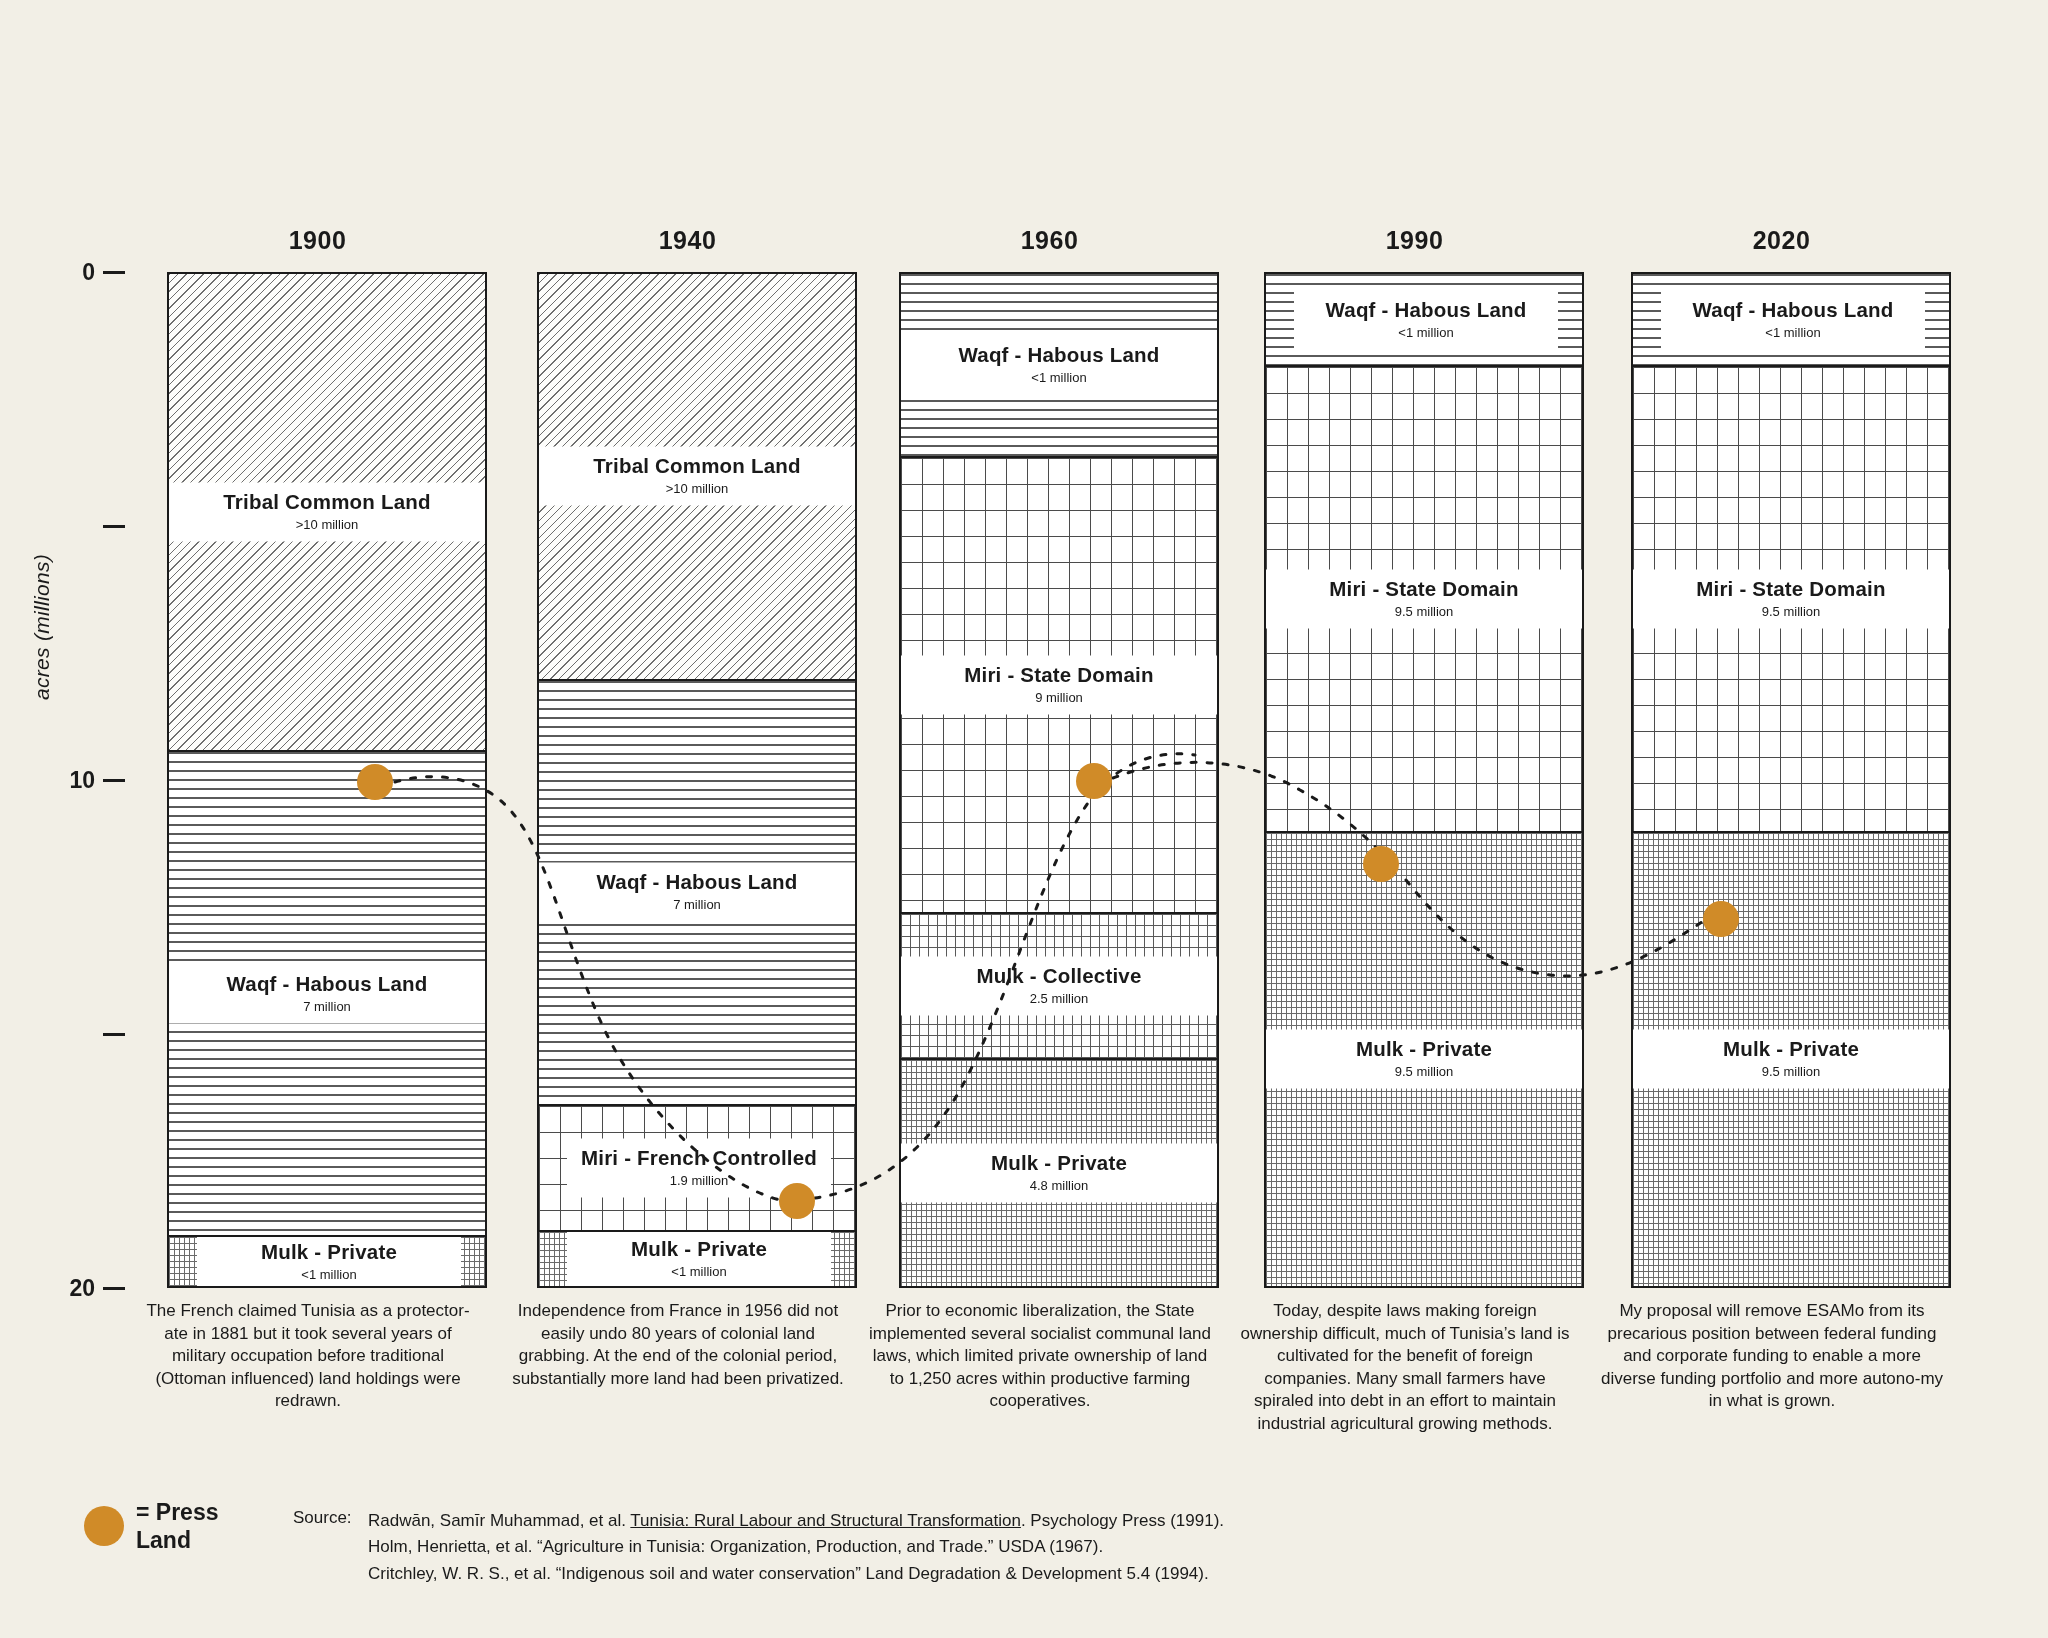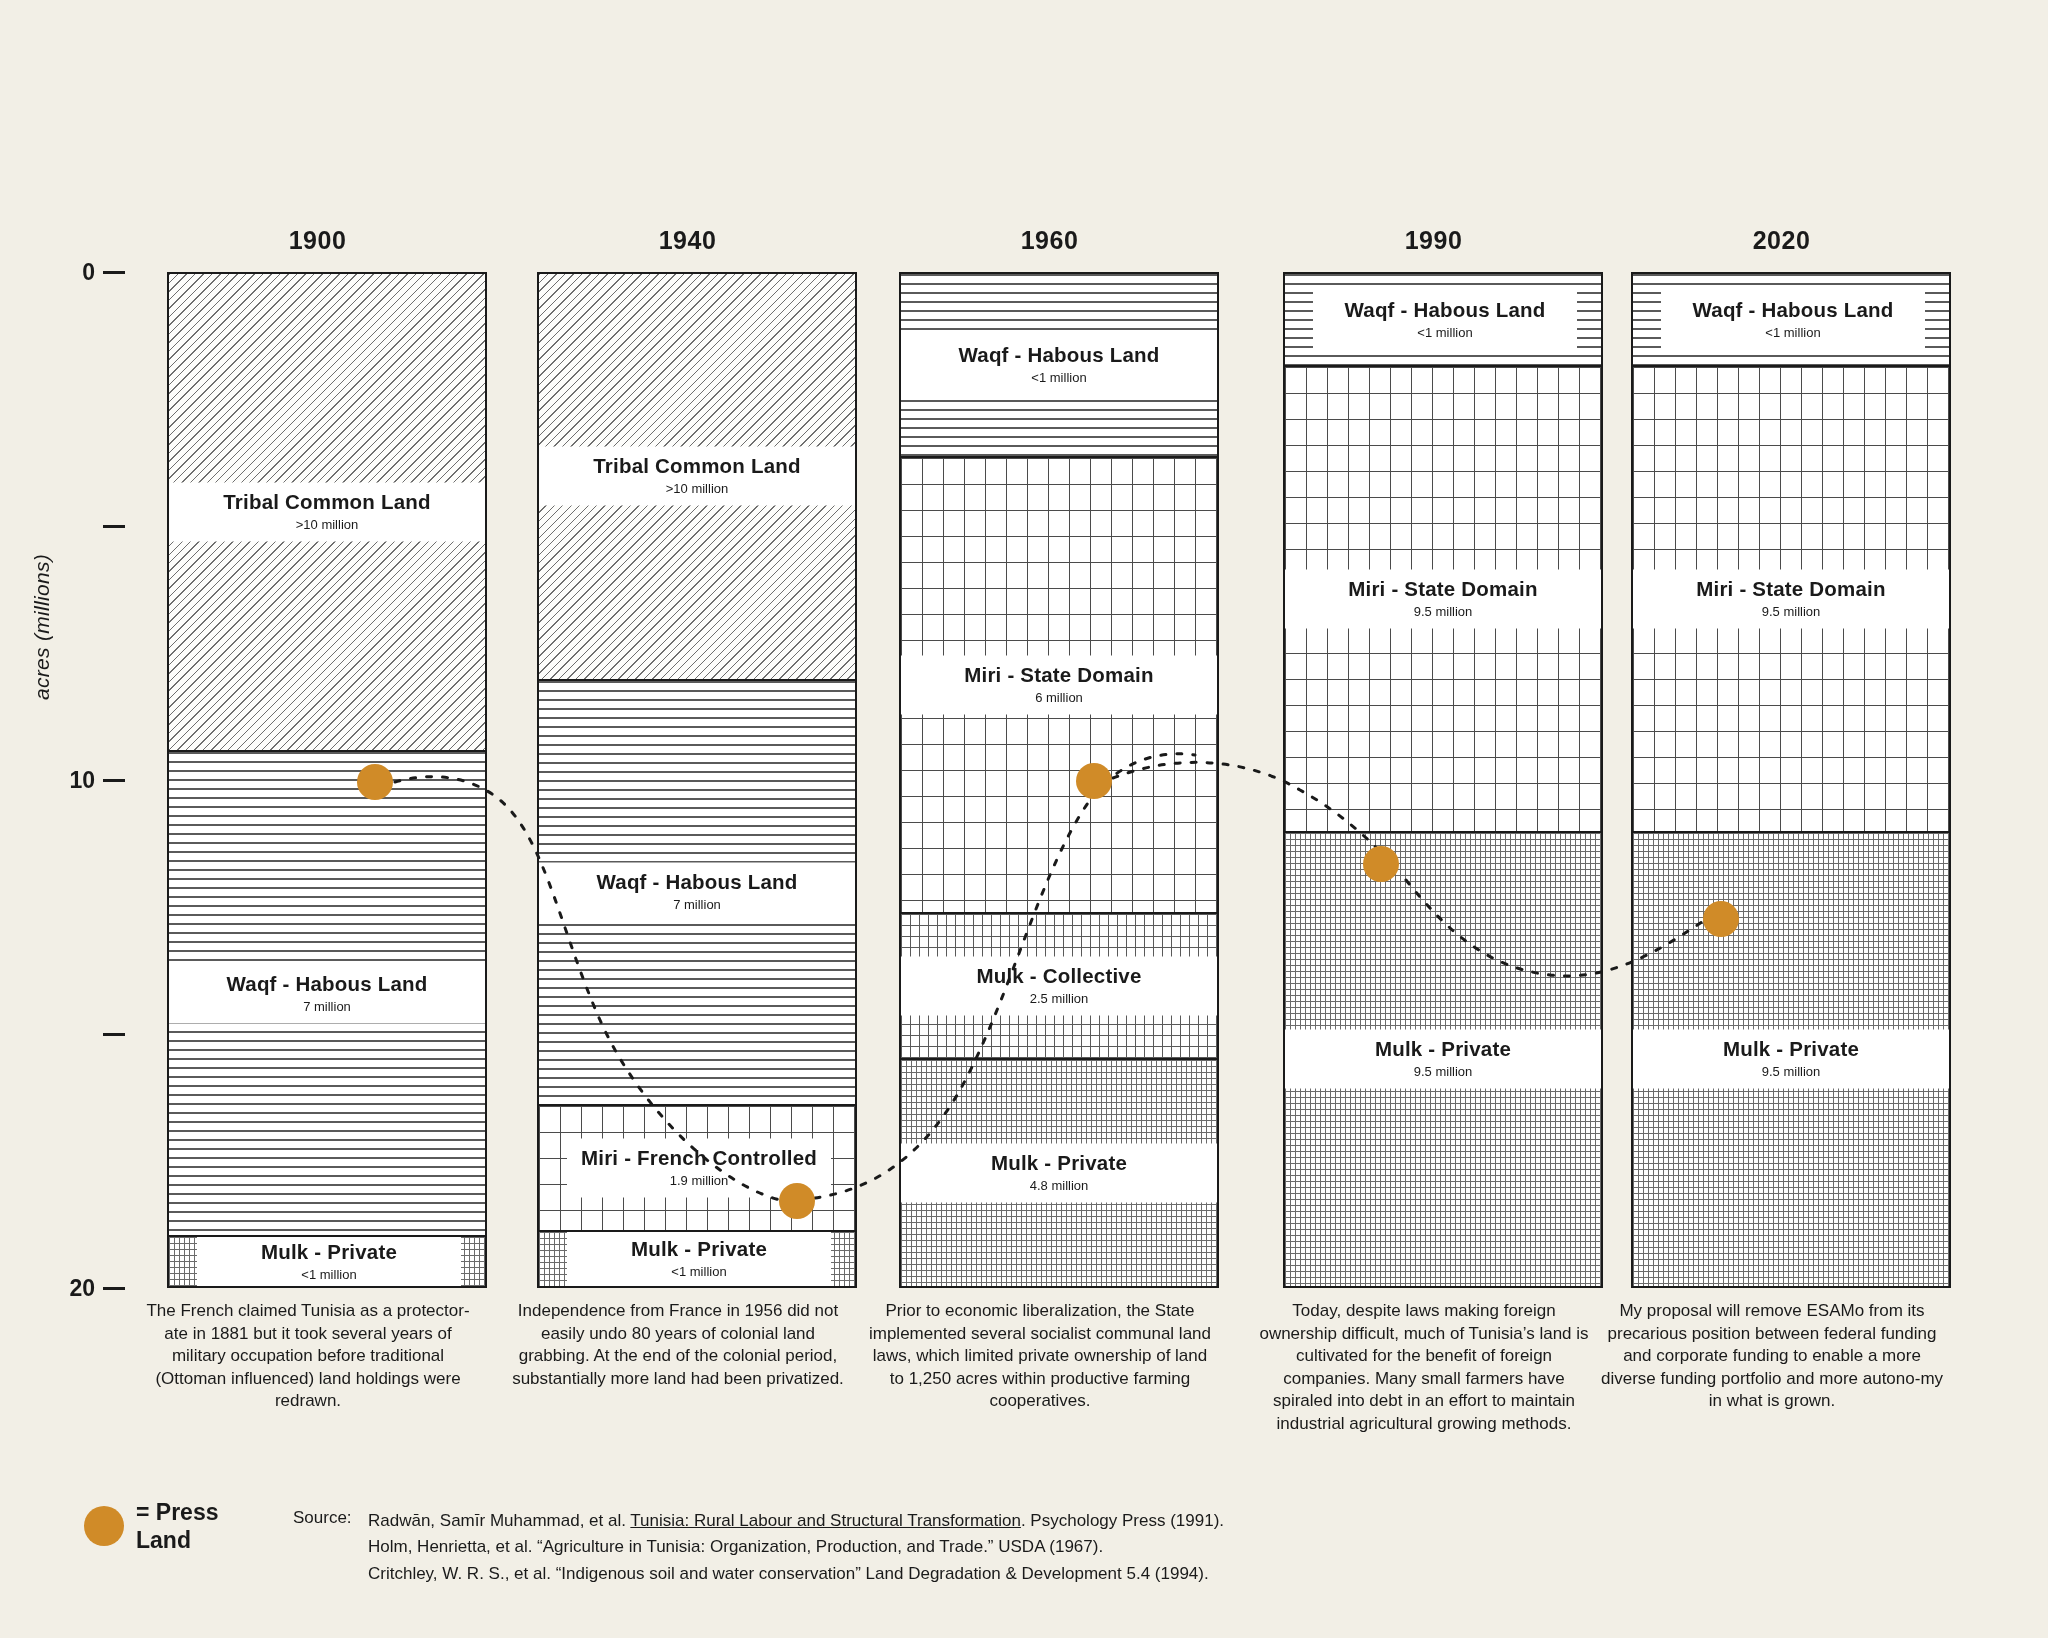--- a/index.html
+++ b/index.html
@@ -180,39 +180,39 @@
       <div class="stack">
         <div class="seg p-horiz" style="height:18%">
           <div class="plate mid">
             <div class="nm">Waqf - Habous Land</div>
             <div class="vl">&lt;1 million</div>
           </div>
         </div>
         <div class="seg p-grid-coarse" style="height:45%">
           <div class="plate mid">
             <div class="nm">Miri - State Domain</div>
-            <div class="vl">6 million</div>
+            <div class="vl">9 million</div>
           </div>
         </div>
         <div class="seg p-grid-mid" style="height:14.5%">
           <div class="plate mid">
             <div class="nm">Mulk - Collective</div>
             <div class="vl">2.5 million</div>
           </div>
         </div>
         <div class="seg p-grid-fine" style="height:22.5%">
           <div class="plate mid">
             <div class="nm">Mulk - Private</div>
             <div class="vl">4.8 million</div>
           </div>
         </div>
       </div>
       <div class="caption">Prior to economic liberalization, the State implemented several socialist communal land laws, which limited private ownership of land to 1,250 acres within productive farming cooperatives.</div>
     </div>
-    <div class="col" style="left: 1245px; margin-left: 19px;">
+    <div class="col" style="left: 1245px;">
       <div class="col-title">1990</div>
       <div class="stack">
         <div class="seg p-horiz" style="height:9%">
           <div class="plate mid narrow">
             <div class="nm">Waqf - Habous Land</div>
             <div class="vl">&lt;1 million</div>
           </div>
         </div>
         <div class="seg p-grid-coarse" style="height:46%">
           <div class="plate mid">

